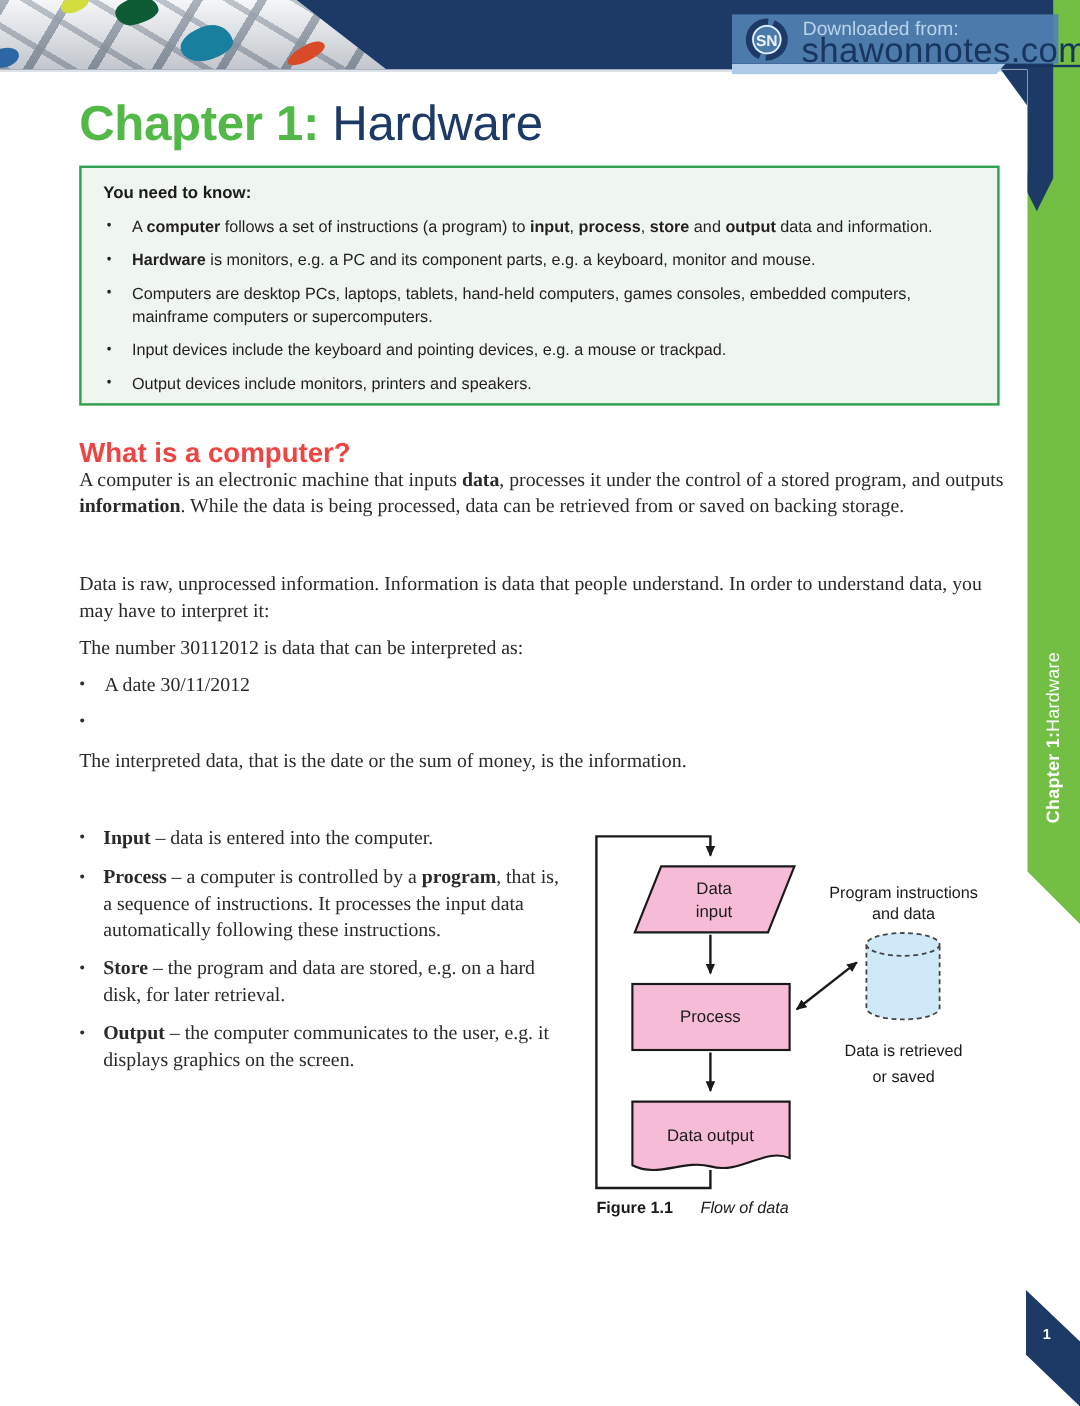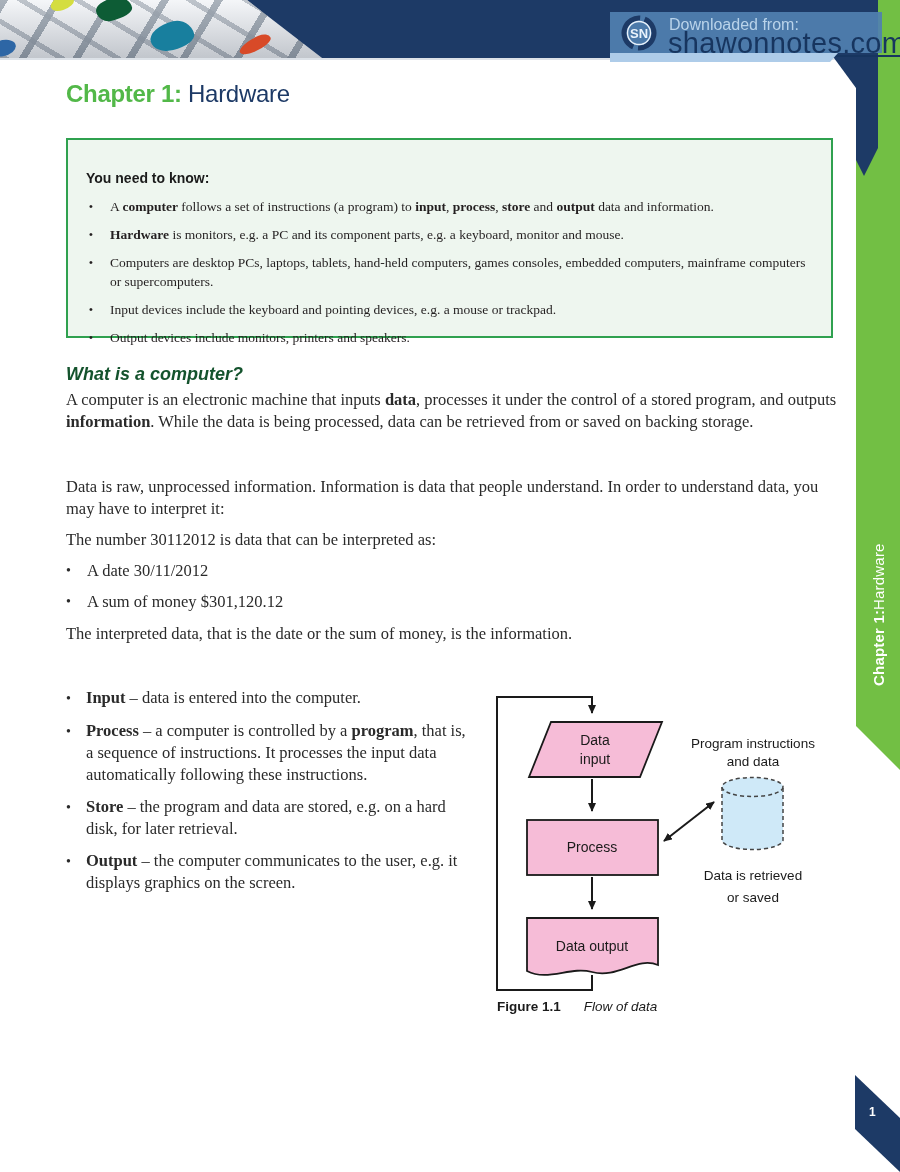--- a/index.html
+++ b/index.html
@@ -37,30 +37,30 @@
        writing-mode:vertical-rl;transform:rotate(180deg);color:#fff;font-size:15px;letter-spacing:.2px;}
   .navy-ribbon-top{position:absolute;left:856px;top:0;width:22px;height:176px;background:#1d3a66;
        clip-path:polygon(0 0,22px 0,22px 148px,8px 176px,0 160px);}
   .corner-tri{position:absolute;left:834px;top:58px;width:22px;height:30px;background:#1d3a66;
        clip-path:polygon(0 0,22px 0,22px 30px);}
   .page-ribbon{position:absolute;left:855px;top:1075px;width:45px;height:97px;background:#1d3a66;
        clip-path:polygon(0 0,45px 43px,45px 97px,0 54px);}
   .page-num{position:absolute;left:14px;top:30px;color:#fff;font-weight:bold;font-size:12px;}
 
   
-  .chapter-title{position:absolute;left:66px;top:80px;font-size:24px;letter-spacing:-.3px;}
+  .chapter-title{position:absolute;left:66px;top:80px;font-size:41px;letter-spacing:-.3px;}
   .ct-green{color:#52b848;font-weight:bold;}
   .ct-navy{color:#1d3a66;}
   .know-box{position:absolute;left:66px;top:138px;width:767px;height:200px;box-sizing:border-box;
-       border:2px solid #2fa14f;background:#eef6ef;padding:28px 16px 8px 16px;}
+       border:2px solid #2fa14f;background:#eef6ef;padding:10px 16px 8px 16px;}
   .kb-title{font-weight:bold;font-size:14px;color:#1b1b1b;margin:2px 0 11px 2px;}
   .kb-item{display:flex;font-size:13.5px;color:#231f20;line-height:19px;margin-bottom:9px;}
   .kb-bullet{flex:none;width:21px;padding-left:5px;font-size:11px;color:#231f20;}
-  .kb-text{flex:1;font-family:Liberation Serif, serif;}
-  .section-heading{position:absolute;left:66px;top:364px;font-size:18px;font-weight:bold;color:#14532d;font-style:italic;}
+  .kb-text{flex:1;}
+  .section-heading{position:absolute;left:66px;top:364px;font-size:23px;font-weight:bold;color:#ef4444;}
 
   
   .serif{font-family:"Liberation Serif","DejaVu Serif",serif;color:#2a2a2a;}
   .para{position:absolute;left:66px;width:772px;font-size:16.5px;line-height:22px;}
   .b{font-weight:bold;}
   .dlist-item{position:absolute;left:66px;display:flex;font-size:16.5px;line-height:22px;width:500px;}
   .dl-bullet{flex:none;width:21px;font-size:14px;}
   .flow-list{position:absolute;left:66px;top:687px;width:404px;}
   .fl-item{display:flex;font-size:16.5px;line-height:22px;margin-bottom:10px;}
   .fl-bullet{flex:none;width:20px;font-size:14px;padding-top:1px;}
@@ -136,21 +136,20 @@
   <div class="section-heading">What is a computer?</div>
   <div class="para serif" style="top:389px;"><span>A computer is an electronic machine that inputs </span><span class="b">data</span><span>, processes it under the control of a stored program, and outputs </span><span class="b">information</span><span>. While the data is being processed, data can be retrieved from or saved on backing storage.</span></div>
   <div class="para serif" style="top:476px;"><span>Data is raw, unprocessed information. Information is data that people understand. In order to understand data, you may have to interpret it:</span></div>
   <div class="para serif" style="top:529px;"><span>The number 30112012 is data that can be interpreted as:</span></div>
   <div class="dlist-item serif" style="top:560px;">
     <span class="dl-bullet">•</span>
     <span><span>A date 30/11/2012</span></span>
     </div>
   <div class="dlist-item serif" style="top:591px;">
     <span class="dl-bullet">•</span>
-    <span><span>A sum of money $301,120.12</span></span>
     </div>
   <div class="para serif" style="top:623px;"><span>The interpreted data, that is the date or the sum of money, is the information.</span></div>
 
   <div class="flow-list serif">
     <div class="fl-item">
       <span class="fl-bullet">•</span>
       <span class="fl-text"><span class="b">Input</span><span> – data is entered into the computer.</span></span>
       </div>
     <div class="fl-item">
       <span class="fl-bullet">•</span>

